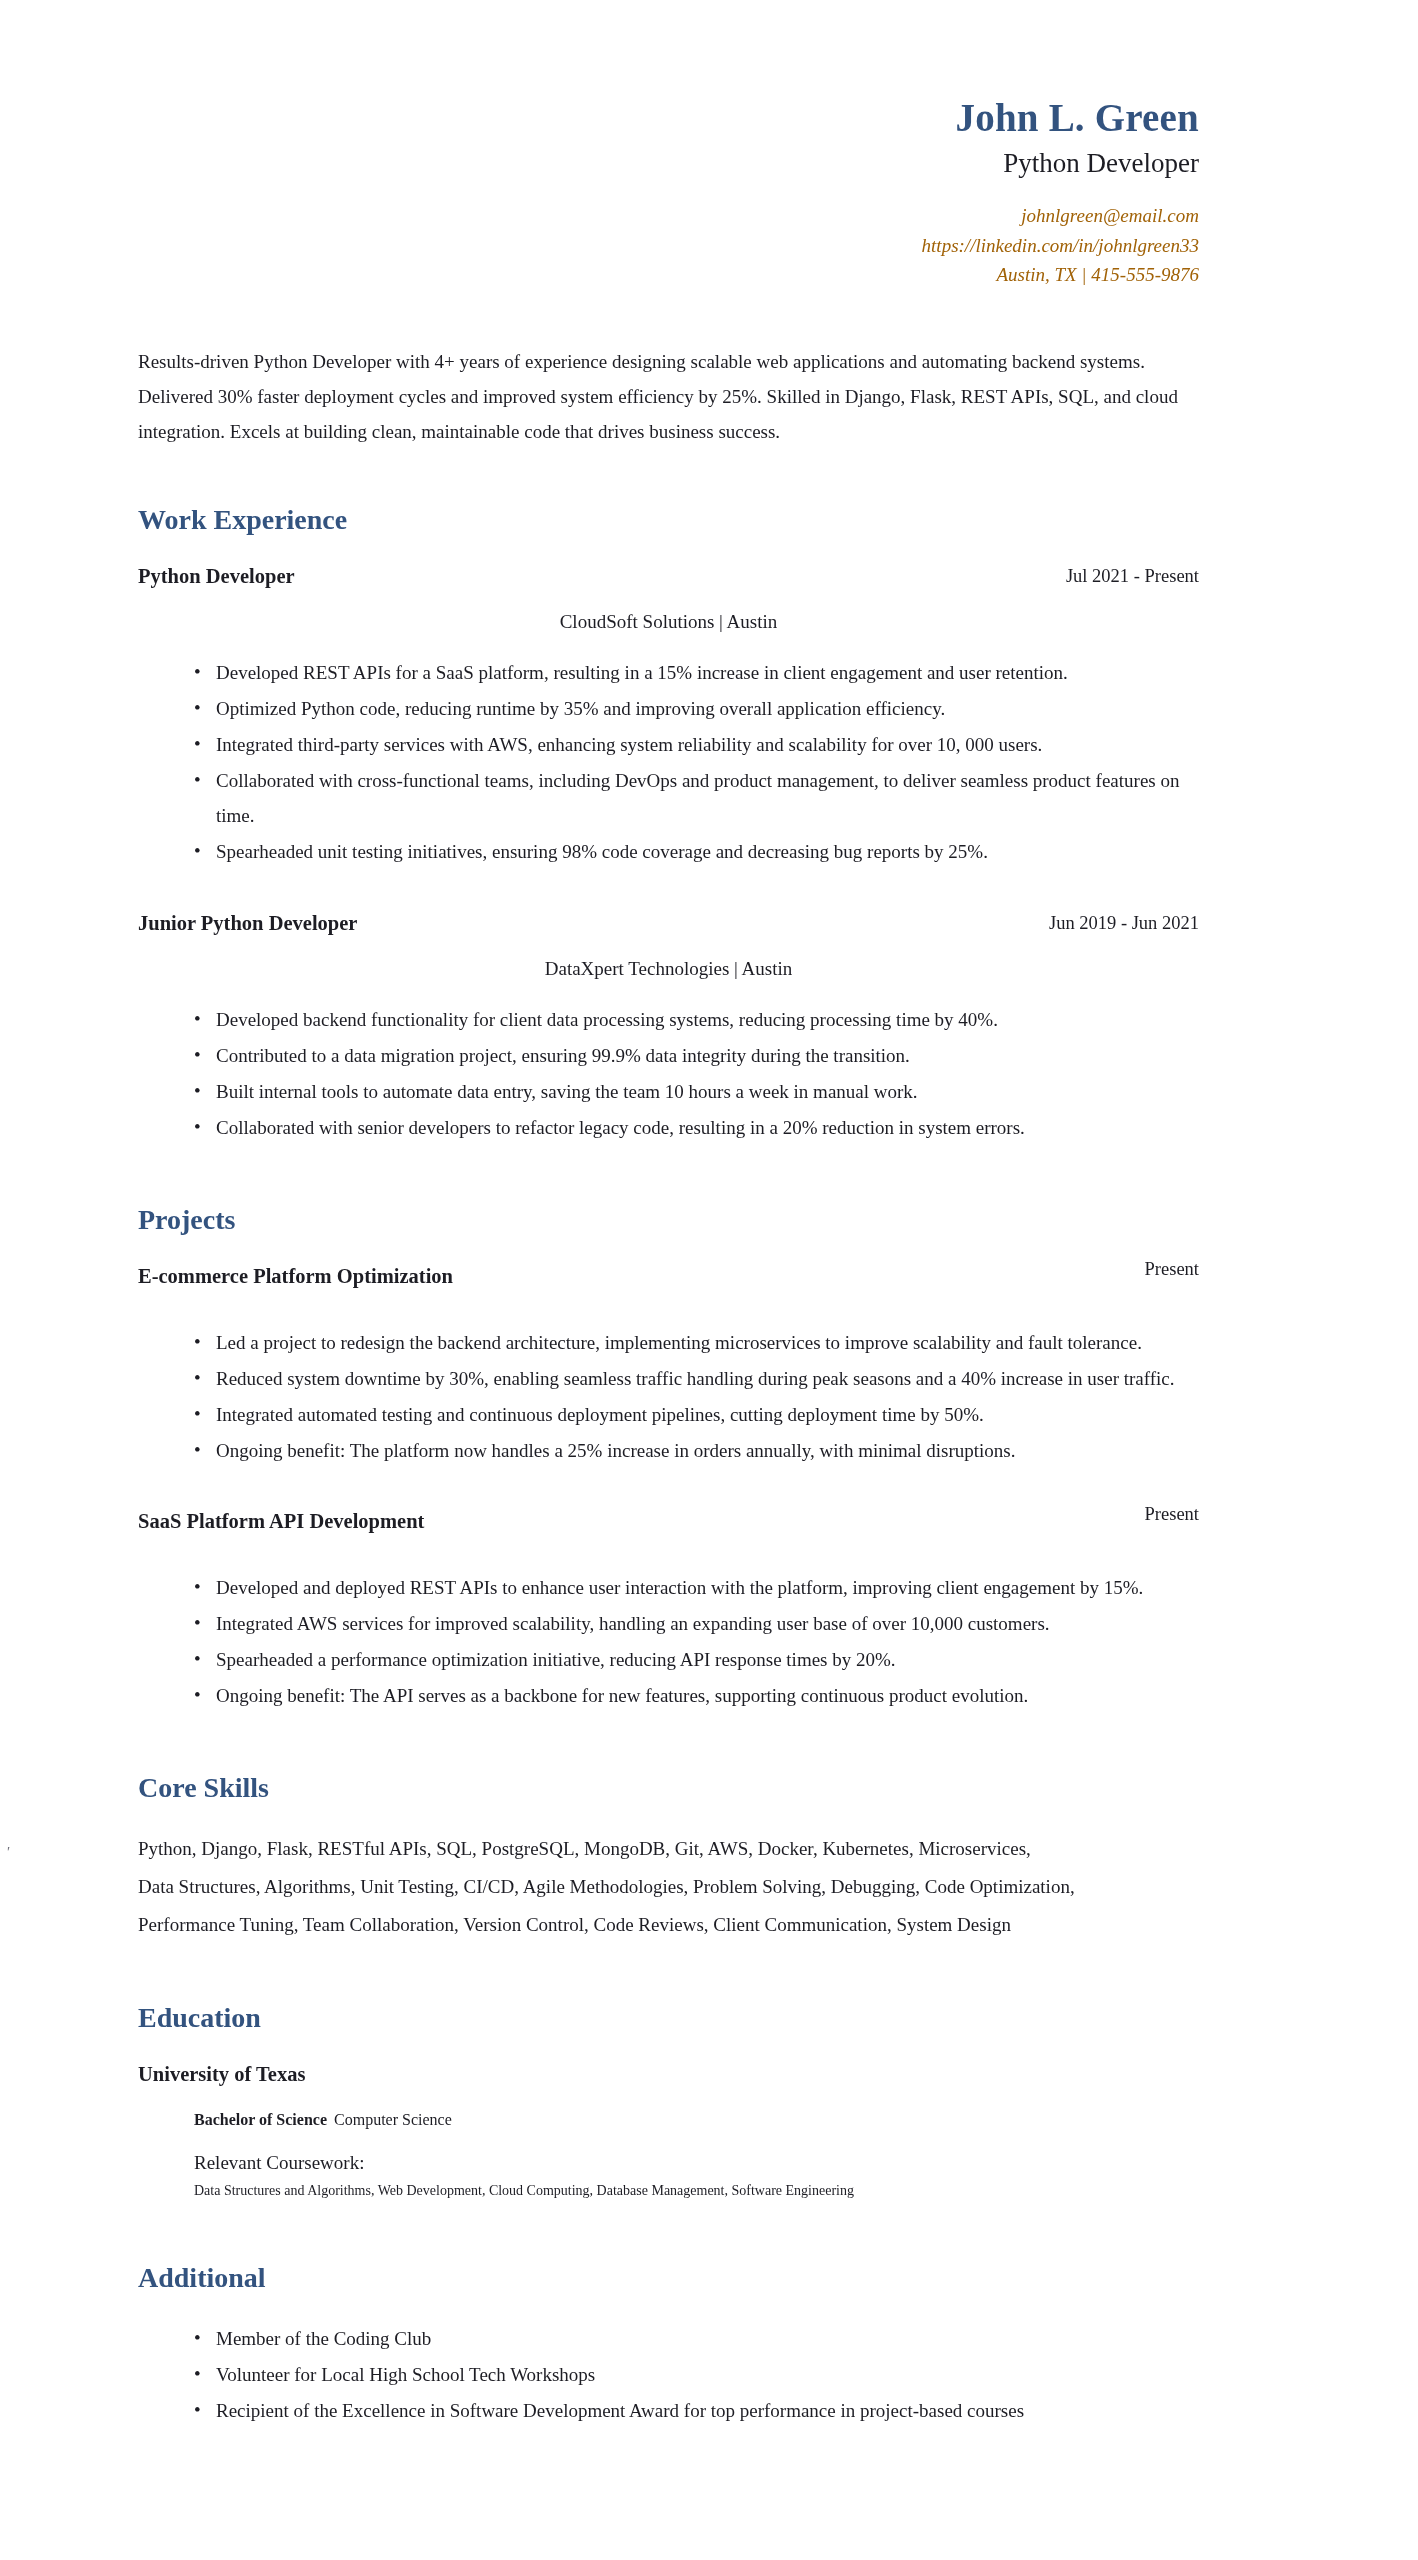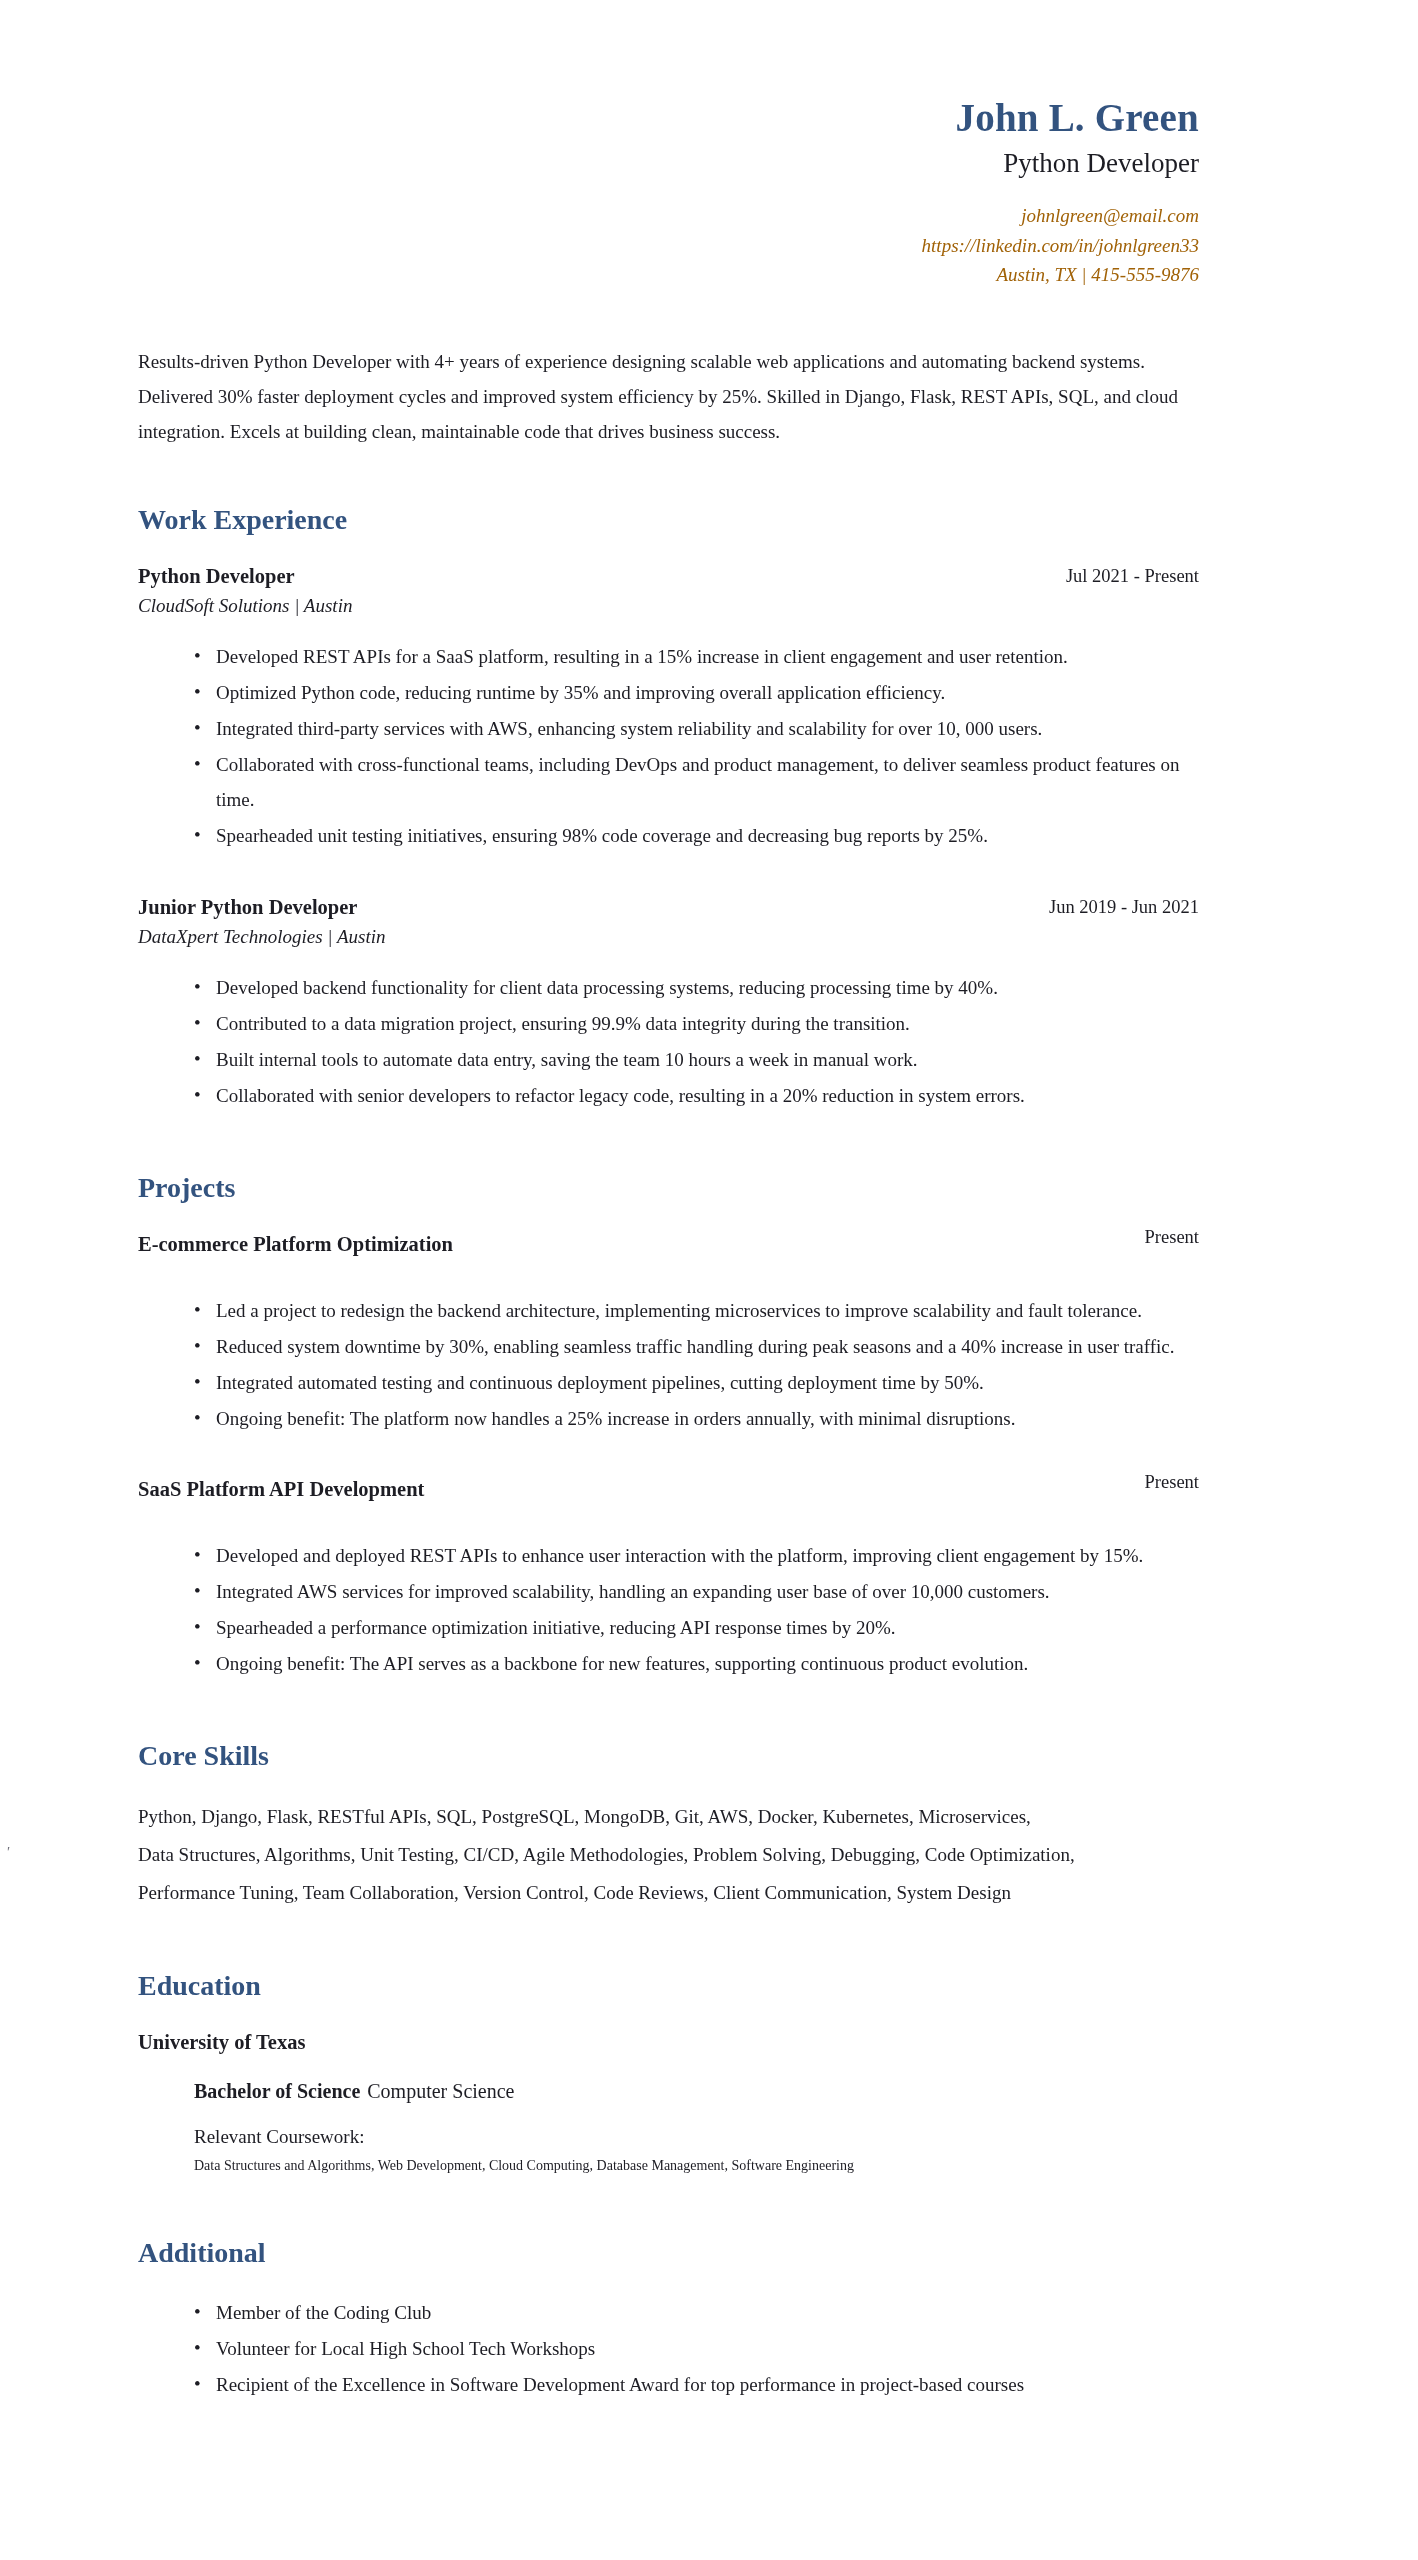--- a/index.html
+++ b/index.html
@@ -93,23 +93,23 @@
     flex-shrink: 0;
     padding-top: 1px;
   }
   .entry-date.raised {
     padding-top: 0;
     align-self: flex-start;
     margin-top: -6px;
   }
   .entry-sub {
     font-size: 19px;
-    font-style: italic;
     line-height: 1.5;
-    margin: 2px 0 0 0;
+    margin: 18px 0 0 0;
+    text-align: center;
   }
 
   ul.bullets {
     list-style: none;
     margin: 18px 0 0 0;
     padding: 0 0 0 56px;
   }
   ul.bullets li {
     position: relative;
     font-size: 19px;
@@ -139,21 +139,21 @@
   .edu-school {
     font-size: 20.5px;
     font-weight: bold;
     margin: 0 0 20px 0;
     line-height: 1.3;
   }
   .edu-detail {
     padding-left: 56px;
   }
   .edu-degree-line {
-    font-size: 20px;
+    font-size: 16px;
     line-height: 1.6;
     margin: 0 0 14px 0;
   }
   .edu-degree-line .degree {
     font-weight: bold;
   }
   .edu-degree-line .field {
     font-weight: normal;
     margin-left: 7px;
   }

